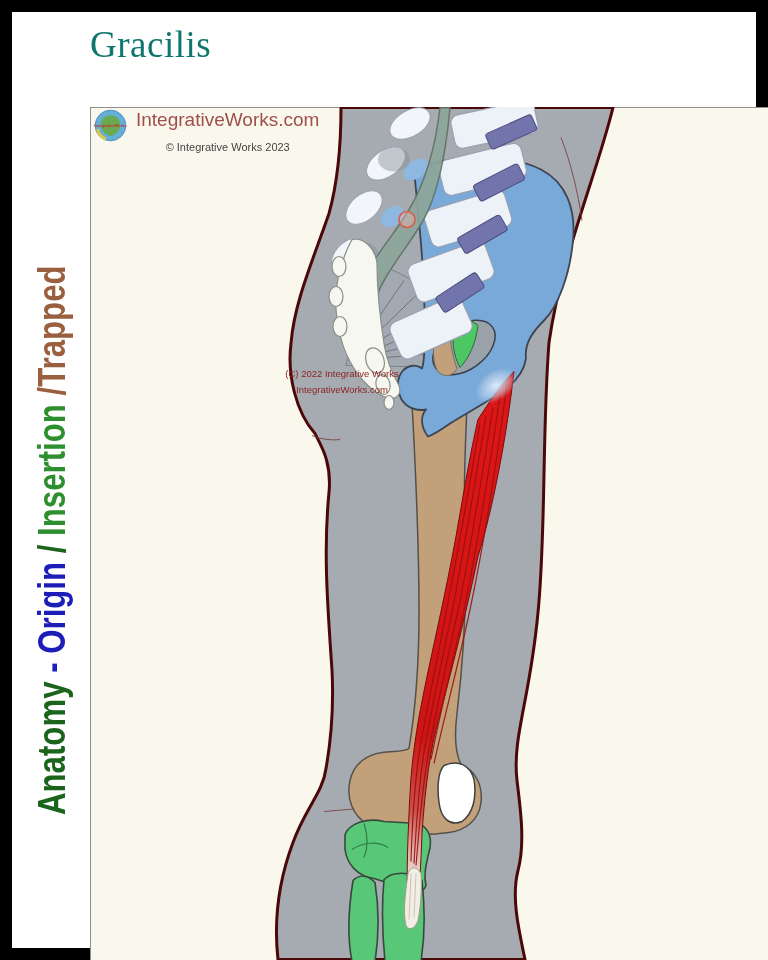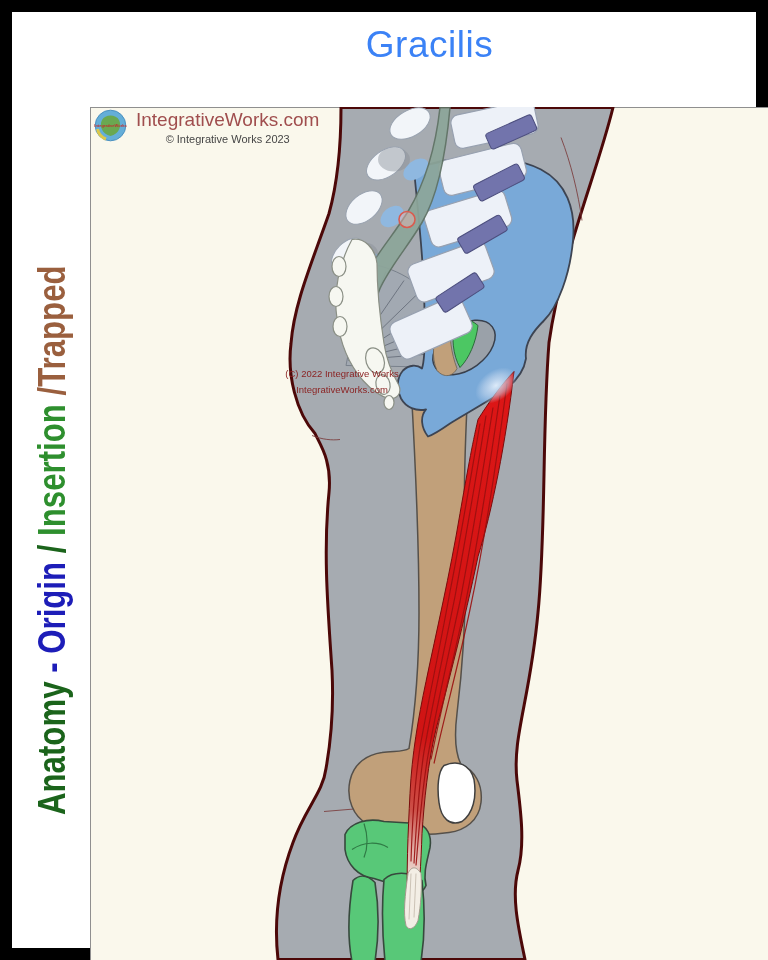--- a/index.html
+++ b/index.html
@@ -1,32 +1,32 @@
 <!DOCTYPE html>
 <html><head>
 <meta charset="utf-8">
 <style>
   html,body{margin:0;padding:0;}
   body{
     width:768px;height:960px;position:relative;overflow:hidden;
     background:#000;font-family:"Liberation Sans","DejaVu Sans",sans-serif;
   }
   .inner{position:absolute;left:12px;top:12px;width:744px;height:936px;background:#ffffff;}
-  .title-wrap{position:absolute;left:78px;top:13px;width:679px;text-align:center;color:#3b82f6;}
+  .title-wrap{position:absolute;left:78px;top:13px;width:679px;color:#0f766e;font-family:Liberation Serif, serif;}
   .title-wrap .t1{font-size:37px;line-height:40px;font-weight:400;letter-spacing:.5px;}
   .title-wrap .t2{font-size:26px;line-height:30px;font-weight:400;margin-top:1px;}
   .panel{
     position:absolute;left:78px;top:95px;width:678px;height:853px;
     background:#faf8ec;border-top:1px solid #8f8f8f;border-left:1px solid #8f8f8f;box-sizing:border-box;
   }
   .illustration{position:absolute;left:78px;top:95px;width:678px;height:853px;}
   .brand{position:absolute;left:82px;top:97px;display:flex;align-items:flex-start;gap:9px;z-index:5;}
   .brand-texts{display:flex;flex-direction:column;align-items:center;}
   .brand-site{font-size:19px;line-height:21px;color:#a04e4e;}
-  .brand-copy{font-size:11px;line-height:13px;color:#454545;margin-top:3px;}
+  .brand-copy{font-size:11px;line-height:13px;color:#454545;margin-top:11px;}
   .vlabel{
     position:absolute;left:18px;top:803px;transform-origin:0 0;
     transform:rotate(-90deg) scaleX(0.8);
     white-space:nowrap;font-size:39px;font-weight:bold;line-height:44px;
   }
 </style>
 </head>
 <body>
 
 <div class="inner">

